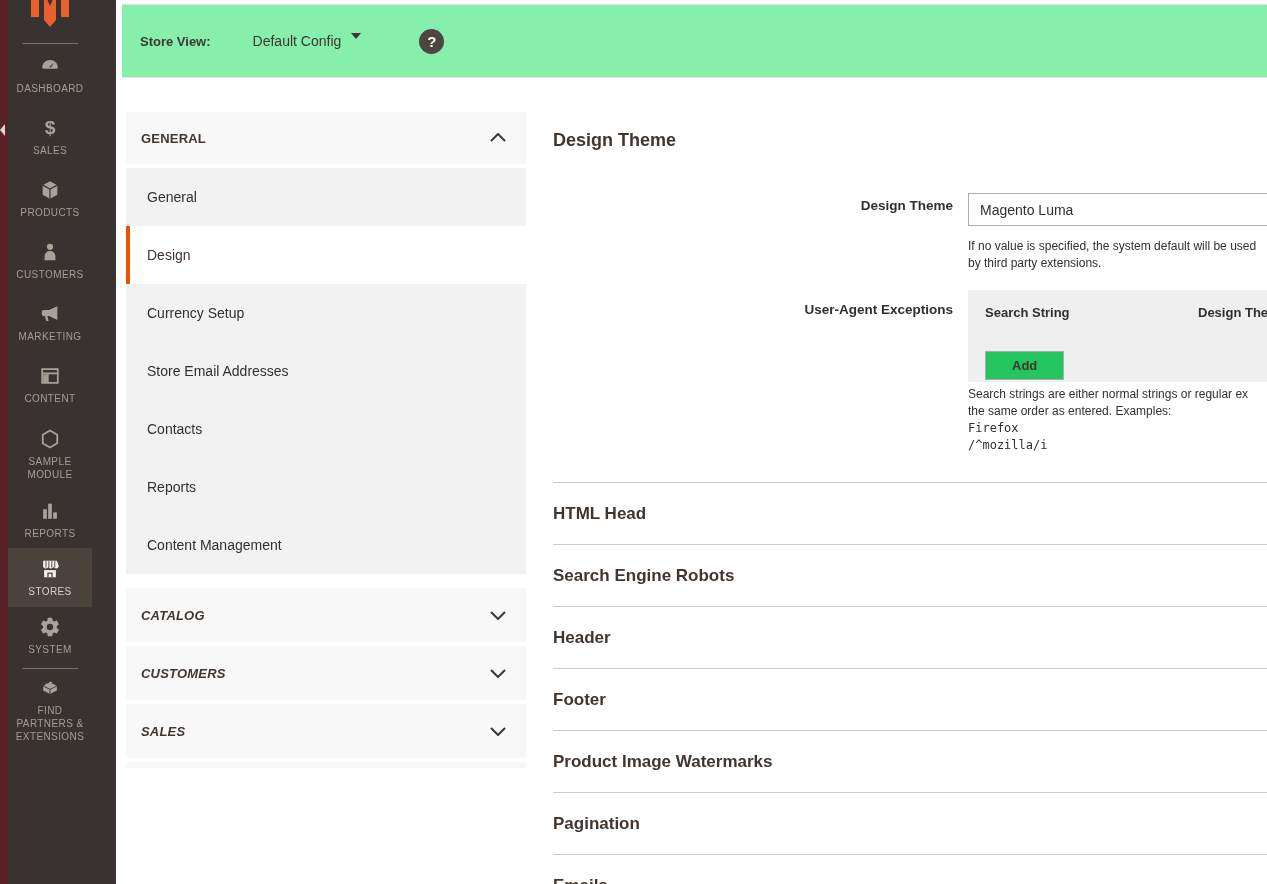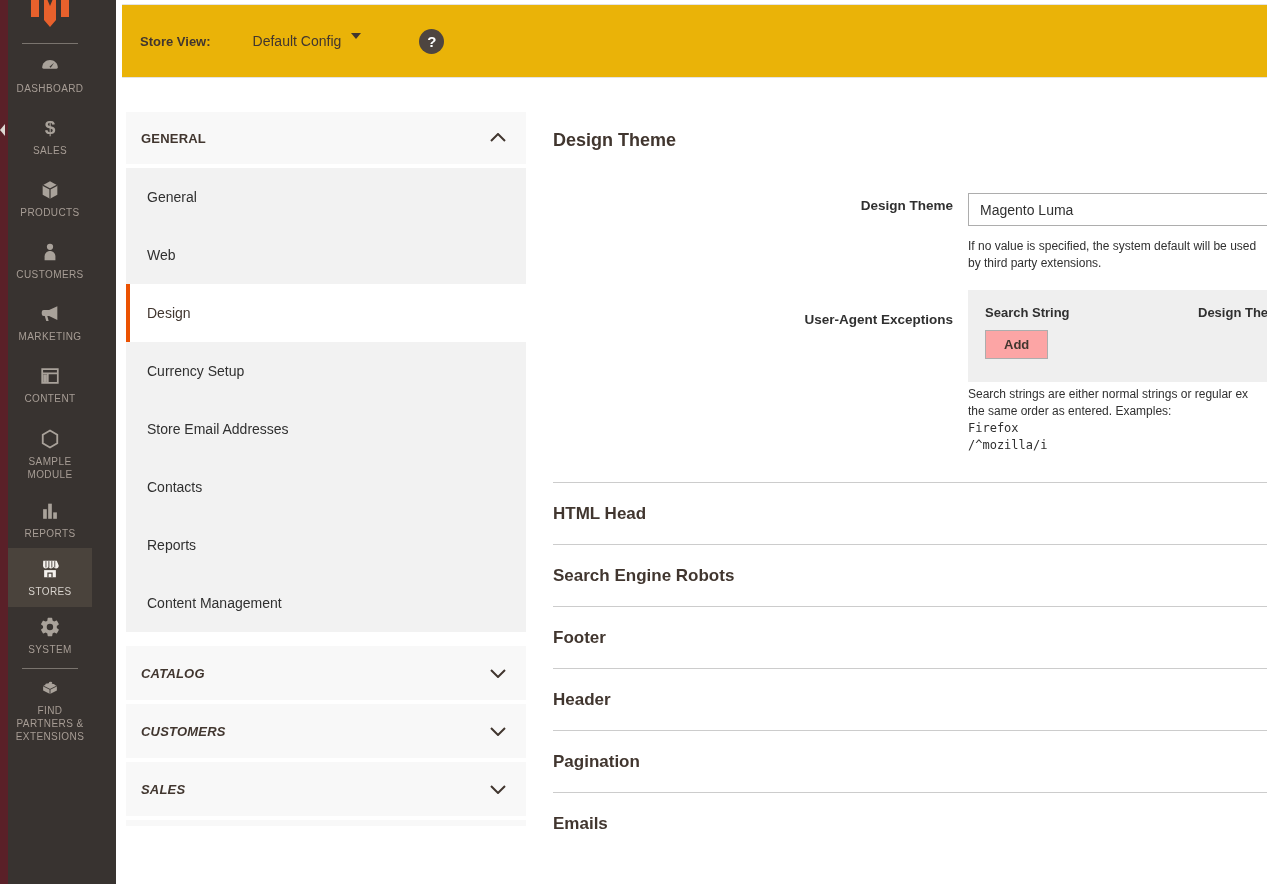--- a/index.html
+++ b/index.html
@@ -20,21 +20,21 @@
   .nav-item.h59 { height:59px; } .nav-item.h57 { height:57px; }
   .nav-item .ico { height:22px; margin-bottom:5px; display:flex; align-items:center; justify-content:center; }
   .nav-item .ico svg { fill:#a9a29a; }
   .nav-item .nlbl { font-size:10px; line-height:13px; letter-spacing:.4px; color:#a79d95; text-align:center; width:82px; }
   .nav-item.active { background:#4a433c; }
   .nav-item.active .ico svg { fill:#f5f2ee; }
   .nav-item.active .nlbl { color:#d8d3cd; }
   .side-div2 { width:56px; margin:4px auto 3px; border-top:1px solid #7a746e; }
 
   
-  .topbar { position:absolute; left:122px; top:4px; right:0; height:74px; background:#eab308;
+  .topbar { position:absolute; left:122px; top:4px; right:0; height:74px; background:#86efac;
     border-top:1px solid #e3e3e3; border-bottom:1px solid #e3e3e3; display:flex; align-items:center; }
   .tb-label { margin-left:18px; font-size:13px; font-weight:700; color:#41362f; }
   .tb-switch { margin-left:42px; display:flex; align-items:flex-start; cursor:pointer; }
   .tb-value { font-size:14px; color:#41362f; }
   .caret { margin-left:10px; width:0; height:0; border-left:5px solid transparent; border-right:5px solid transparent; border-top:6px solid #41362f; }
   .help-circle { margin-left:58px; width:25px; height:25px; border-radius:50%; background:#4e4540; color:#fff;
     font-size:15px; font-weight:700; display:flex; align-items:center; justify-content:center; cursor:pointer; }
 
   
   .config-nav { position:absolute; left:126px; top:112px; width:400px; }
@@ -47,32 +47,32 @@
   .cfg-item { height:58px; display:flex; align-items:center; padding-left:21px; font-size:14px; color:#303030; cursor:pointer; }
   .cfg-item.selected { background:#fff; border-left:4px solid #eb5202; padding-left:17px; font-weight:400; color:#41362f; }
   .cfg-collapsed { margin-top:14px; }
   .cfg-collapsed .cfg-header { height:54px; margin-bottom:4px;font-style:italic; }
   .cfg-stub { height:6px; background:#f8f8f8; }
 
   
   .main { position:absolute; left:553px; top:120px; right:0; bottom:0; }
   .main-title { position:absolute; left:0; top:10px; font-size:18px; font-weight:700; color:#41362f; }
   .frm-label { position:absolute; left:0; width:400px; text-align:right; font-size:13.5px; font-weight:700; color:#303030; }
-  .lbl1 { top:78px; } .lbl2 { top:192px; }
+  .lbl1 { top:78px; } .lbl2 { top:182px; }
   .theme-input { position:absolute; left:415px; top:73px; width:600px; height:33px; background:#fff;
     border:1px solid #adadad; font-size:14px; color:#303030; padding:0 11px; display:flex; align-items:center; }
   .note { position:absolute; left:415px; font-size:12px; color:#303030; line-height:17px; white-space:nowrap; }
   .note1 { top:118px; }
   .ua-box { position:absolute; left:415px; top:170px; width:600px; height:92px; background:#efefef; padding:15px 17px; }
   .ua-heads { display:flex; }
   .ua-head { font-size:13px; font-weight:700; color:#303030; white-space:nowrap; }
   .ua-head.h1 { width:196px; }
   .ua-head.h2 { margin-left:17px; }
-  .add-btn { margin-top:10px; background:#fca5a5; border:1px solid #adadad; font-family:"Liberation Sans",sans-serif;
-    font-size:13px; font-weight:700; color:#41362f; padding:6px 18px; cursor:pointer; }
+  .add-btn { margin-top:31px; background:#22c55e; border:1px solid #adadad; font-family:"Liberation Sans",sans-serif;
+    font-size:13px; font-weight:700; color:#41362f; padding:6px 26px; cursor:pointer; }
   .note2 { top:266px; }
   .code-line { font-family:"DejaVu Sans Mono", monospace; font-size:12px; color:#2f2f2f; }
   .accordion { position:absolute; left:0; right:0; top:362px; }
   .acc-sec { height:62px; border-top:1px solid #ccc; display:flex; align-items:center; cursor:pointer; }
   .acc-sec .acc-title { font-size:17px; font-weight:700; color:#41362f; }
 </style>
 </head>
 <body>
 
 <div class="viewport">
@@ -221,21 +221,20 @@
     <div class="cfg-header">
       <span class="cfg-title">GENERAL</span>
       <span class="chev">
         <svg width="16" height="10" viewBox="0 0 16 10">
             <polyline points="1,8 8,1 15,8"></polyline>
           </svg>
       </span>
     </div>
     <div class="cfg-items">
       <div class="cfg-item">General</div>
-      <div class="cfg-item">Web</div>
       <div class="cfg-item selected">Design</div>
       <div class="cfg-item">Currency Setup</div>
       <div class="cfg-item">Store Email Addresses</div>
       <div class="cfg-item">Contacts</div>
       <div class="cfg-item">Reports</div>
       <div class="cfg-item">Content Management</div>
     </div>
     <div class="cfg-collapsed">
       <div class="cfg-header">
         <span class="cfg-title">CATALOG</span>
@@ -291,24 +290,27 @@
     </div>
 
     <div class="accordion">
       <div class="acc-sec">
         <span class="acc-title">HTML Head</span>
       </div>
       <div class="acc-sec">
         <span class="acc-title">Search Engine Robots</span>
       </div>
       <div class="acc-sec">
+        <span class="acc-title">Header</span>
+      </div>
+      <div class="acc-sec">
         <span class="acc-title">Footer</span>
       </div>
       <div class="acc-sec">
-        <span class="acc-title">Header</span>
+        <span class="acc-title">Product Image Watermarks</span>
       </div>
       <div class="acc-sec">
         <span class="acc-title">Pagination</span>
       </div>
       <div class="acc-sec">
         <span class="acc-title">Emails</span>
       </div>
     </div>
   </main>
 

